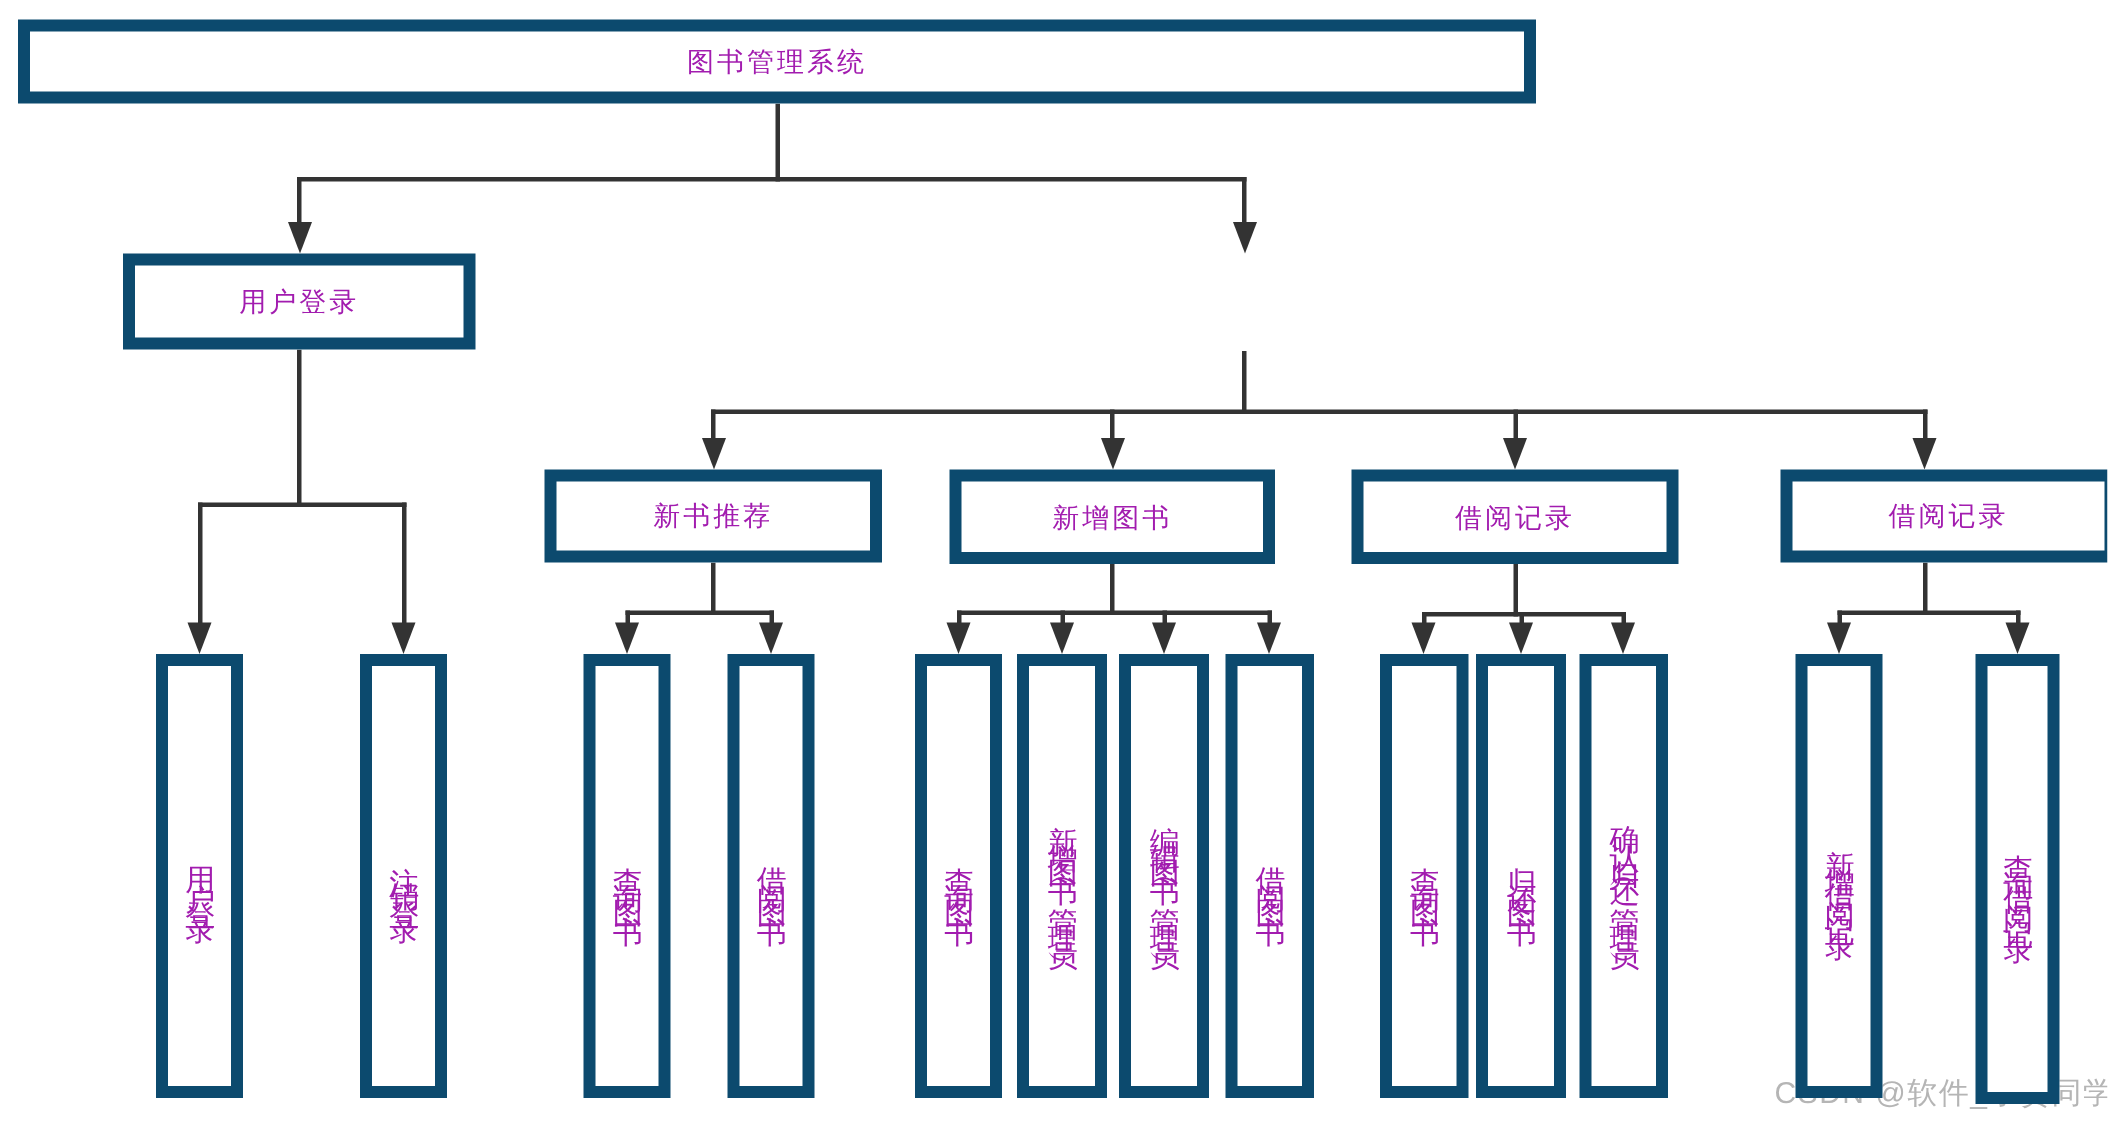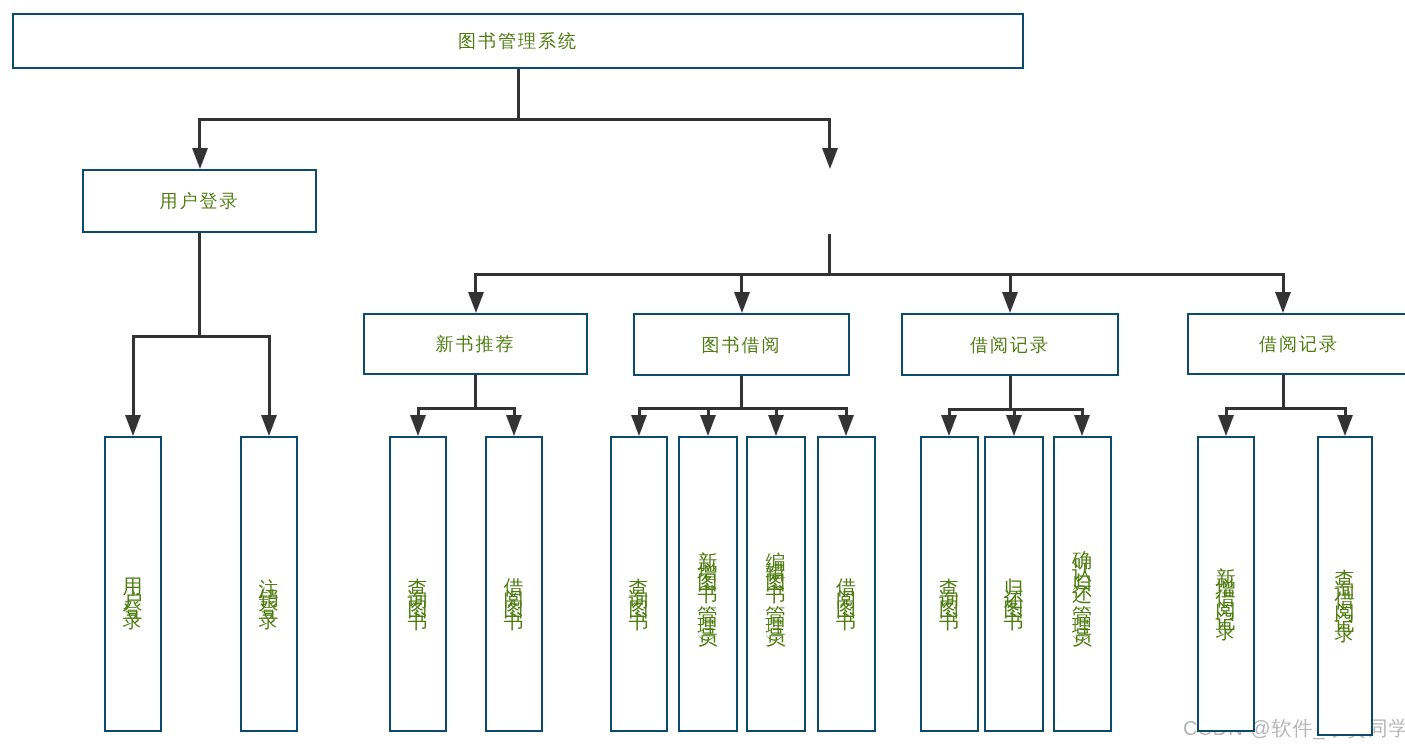--- a/index.html
+++ b/index.html
@@ -7,26 +7,26 @@
     position: relative;
     width: 1405px;
     height: 747px;
     background: #ffffff;
     overflow: hidden;
     font-family: "Liberation Sans", "DejaVu Sans", sans-serif;
   }
   .node {
     position: absolute;
     box-sizing: border-box;
-    border: 2px solid #0c4a6e;
+    border: 8px solid #0c4a6e;
     background: #ffffff;
     display: flex;
     align-items: center;
     justify-content: center;
-    color: #4d7c0f;
+    color: #a21caf;
   }
   .node.horiz .node-label {
     font-size: 18px;
     letter-spacing: 2px;
     white-space: nowrap;
   }
   .node.vert .node-label {
     writing-mode: vertical-rl;
     text-orientation: mixed;
     font-size: 20px;
@@ -115,21 +115,21 @@
     <div class="node horiz" style="left: 12px; top: 13px; width: 1012px; height: 56px;">
       <span class="node-label">图书管理系统</span>
     </div>
     <div class="node horiz" style="left: 82px; top: 169px; width: 235px; height: 64px;">
       <span class="node-label">用户登录</span>
     </div>
     <div class="node horiz" style="left: 363px; top: 313px; width: 225px; height: 62px;">
       <span class="node-label">新书推荐</span>
     </div>
     <div class="node horiz" style="left: 633px; top: 313px; width: 217px; height: 63px;">
-      <span class="node-label">图书借阅</span>
+      <span class="node-label">新增图书</span>
     </div>
     <div class="node horiz" style="left: 901px; top: 313px; width: 218px; height: 63px;">
       <span class="node-label">借阅记录</span>
     </div>
     <div class="node horiz" style="left: 1171px; top: 313px; width: 224px; height: 62px; margin-left: 16px;">
       <span class="node-label">借阅记录</span>
     </div>
     <div class="node vert" style="left: 104px; top: 436px; width: 58px; height: 296px;">
       <span class="node-label">用户登录</span>
     </div>

